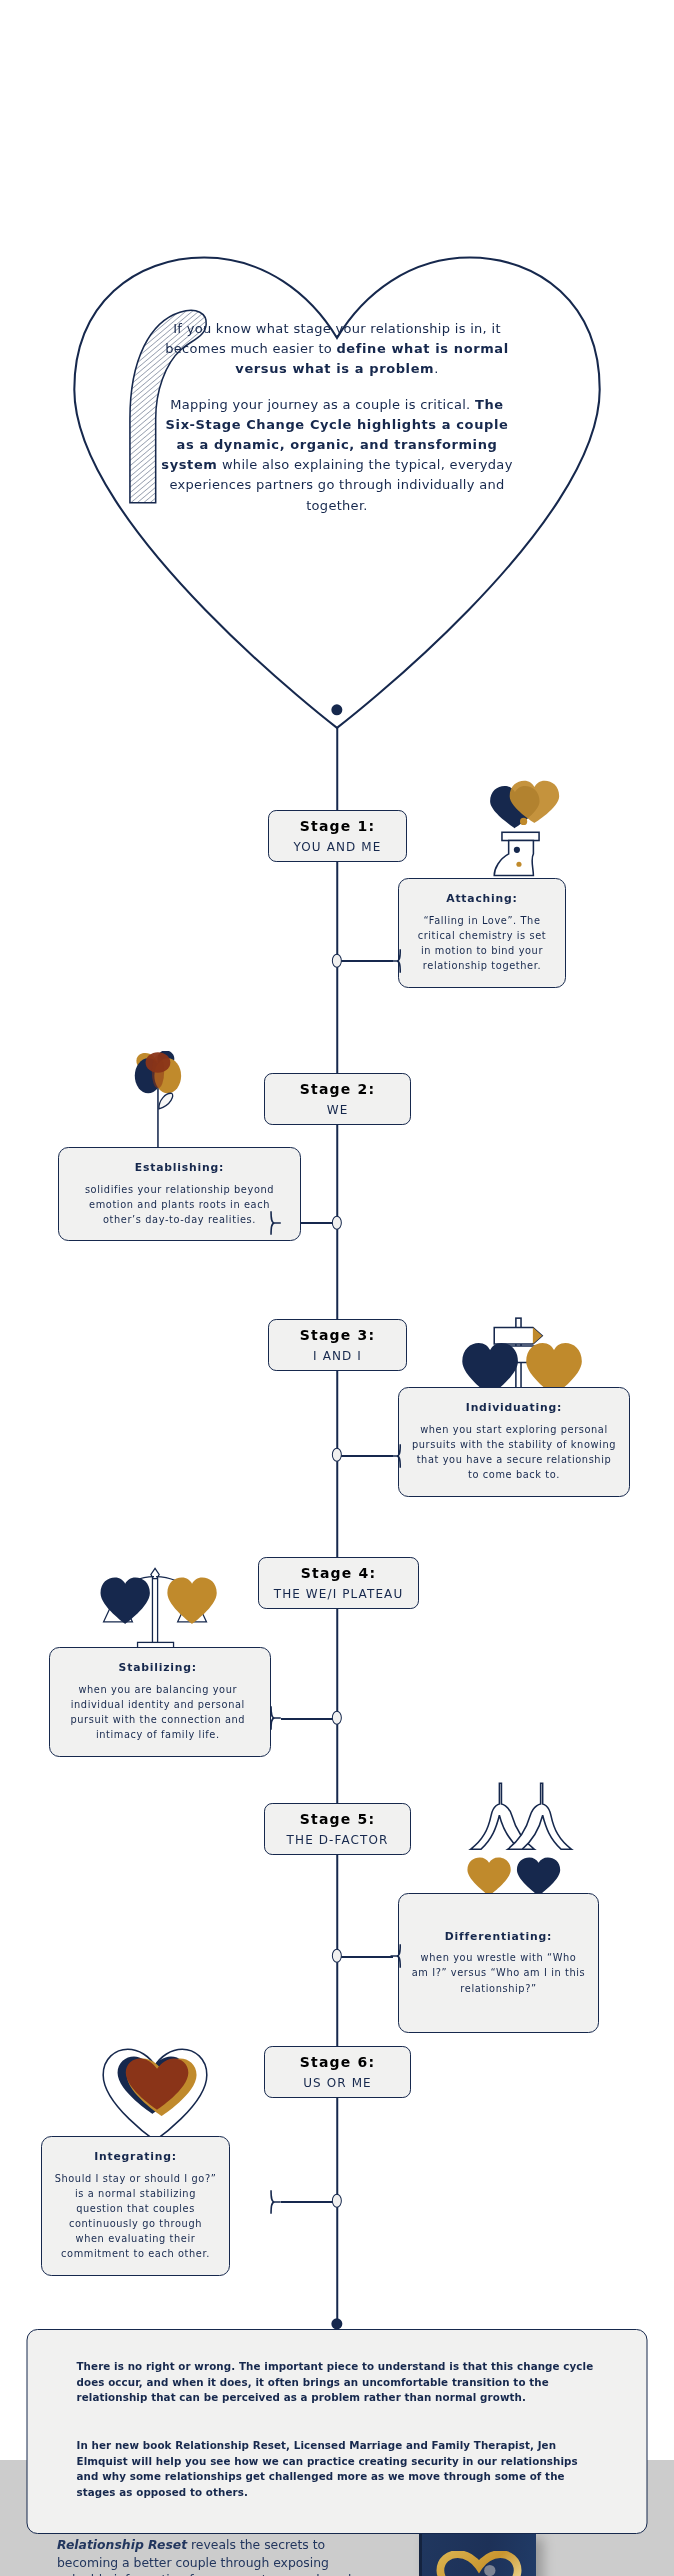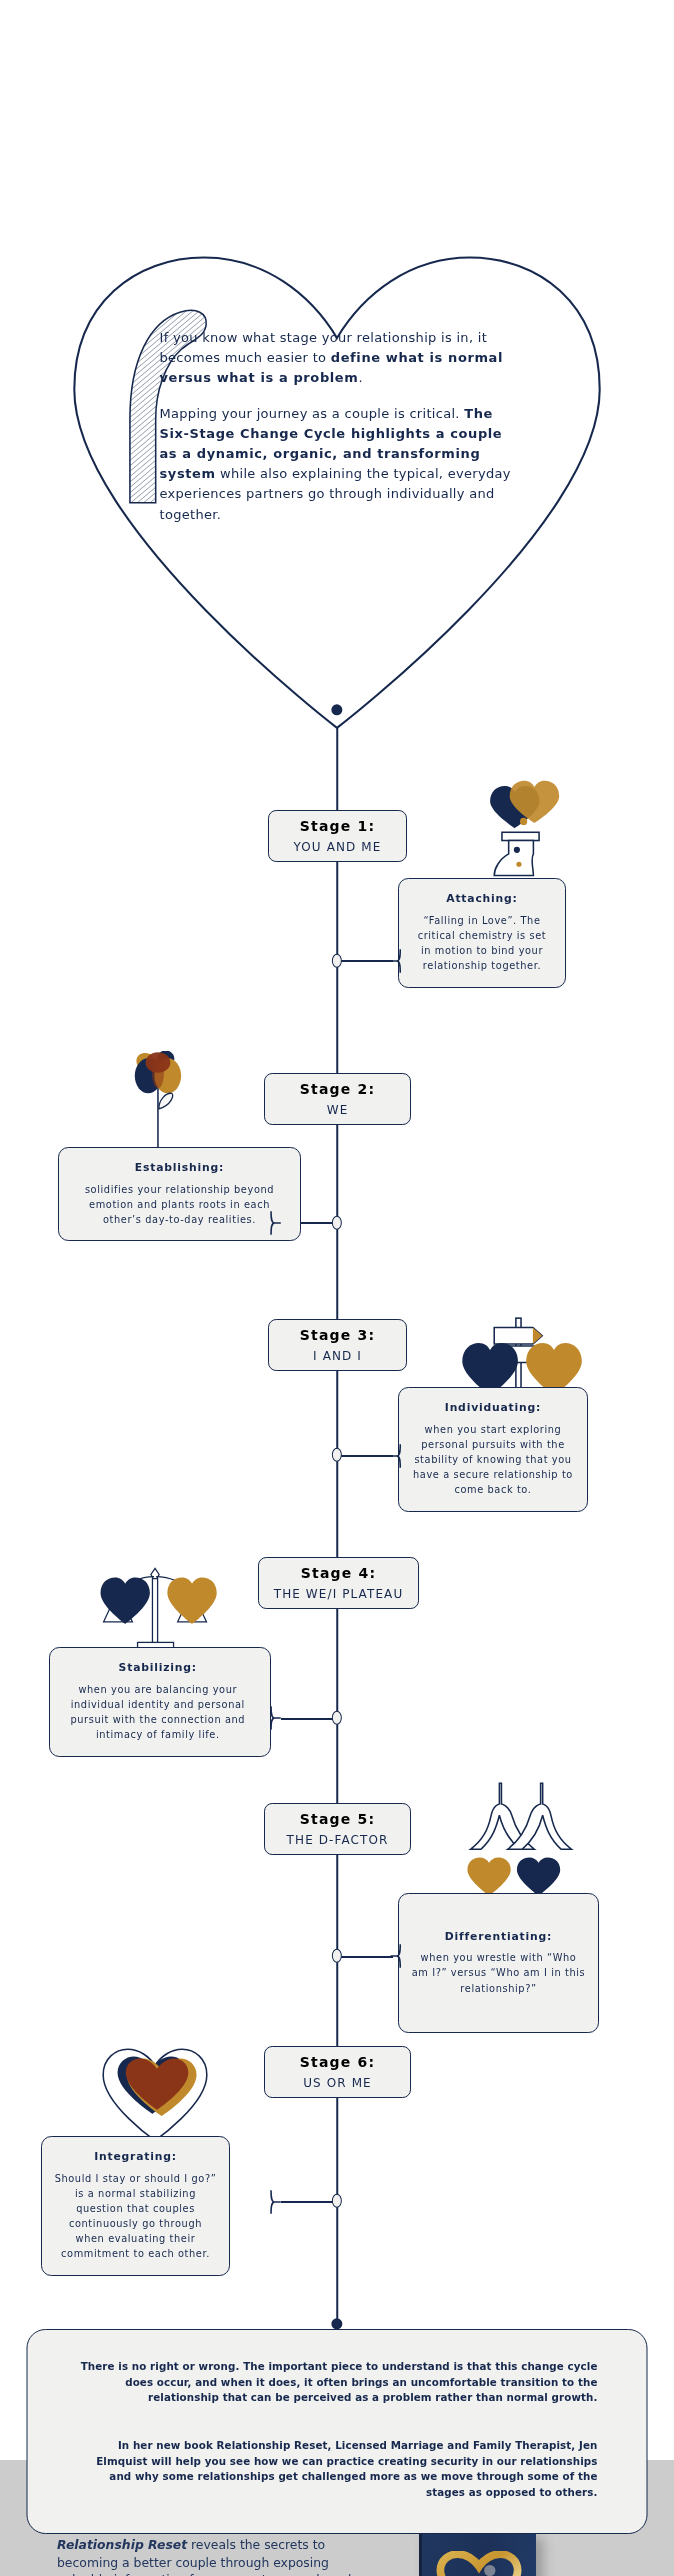--- a/index.html
+++ b/index.html
@@ -39,24 +39,25 @@
     left: 50%;
     transform: translateX(-50%);
     width: 546px;
     height: 495px;
     z-index: 3;
   }
   .heart-svg { display: block; width: 546px; height: 495px; }
 
   .heart-text {
     position: absolute;
-    top: 328px;
+    top: 319px;
     left: 50%;
     transform: translateX(-50%);
     width: 355px;
+    text-align: center;
     z-index: 5;
     color: #16284d;
   }
   .heart-text p {
     font-size: 13px;
     line-height: 1.55;
     letter-spacing: 0.3px;
     font-weight: 400;
   }
   .heart-text p + p { margin-top: 15.5px; }
@@ -176,23 +177,23 @@
 
   
   .conclusion {
     position: absolute;
     left: 50%;
     transform: translateX(-50%);
     top: 2329px;
     width: 621px;
     background: #f1f1f0;
     border: 1.3px solid #16284d;
-    border-radius: 19px;
+    border-radius: 11px;
     padding: 29px 49px 33px;
-    text-align: right;
+    text-align: left;
     z-index: 3;
   }
   .conclusion p {
     font-size: 10.3px;
     line-height: 1.52;
     letter-spacing: 0.1px;
     font-weight: 600;
     color: #16284d;
   }
   .conclusion p + p { margin-top: 32px; }
@@ -353,21 +354,21 @@
       <path d="M142 88 C142 64 158 52 174 52 C185 52 192 58 196 66 C200 58 207 52 218 52 C234 52 250 64 250 88 C250 116 196 154 196 154 C196 154 142 116 142 88 Z" fill="#c08a2c"></path>
     </svg>
   </div>
   <div class="node" style="top:1455px; left:337px;"></div>
   <div class="connector" style="top:1455px; left:337px; width:56px;"></div>
   <div class="beak" style="top:1443px; left:390px;">
     <svg width="11.3" height="26" viewBox="0 0 22 50">
         <path d="M1 25 L13 25 C19 25 20 18 20 2 M1 25 L13 25 C19 25 20 32 20 48" fill="none" stroke="#16284d" stroke-width="3"></path>
       </svg>
   </div>
-  <div class="callout" style="top:1387px; left:398px; width:190px;">
+  <div class="callout" style="top:1387px; left:398px; width:232px;">
     <span class="co-title">Individuating:</span>
     <span class="co-body">when you start exploring personal pursuits with the stability of knowing that you have a secure relationship to come back to.</span>
   </div>
 
   <div class="stage-pill" style="top:1557px; left:258px; width:161px;">
     <span class="sp-num">Stage 4:</span>
     <span class="sp-name">THE WE/I PLATEAU</span>
   </div>
   <div class="icon-box" style="top:1561px; left:82px; width:144px; height:98px;">
     <svg viewBox="0 0 280 190" width="144" height="98">

